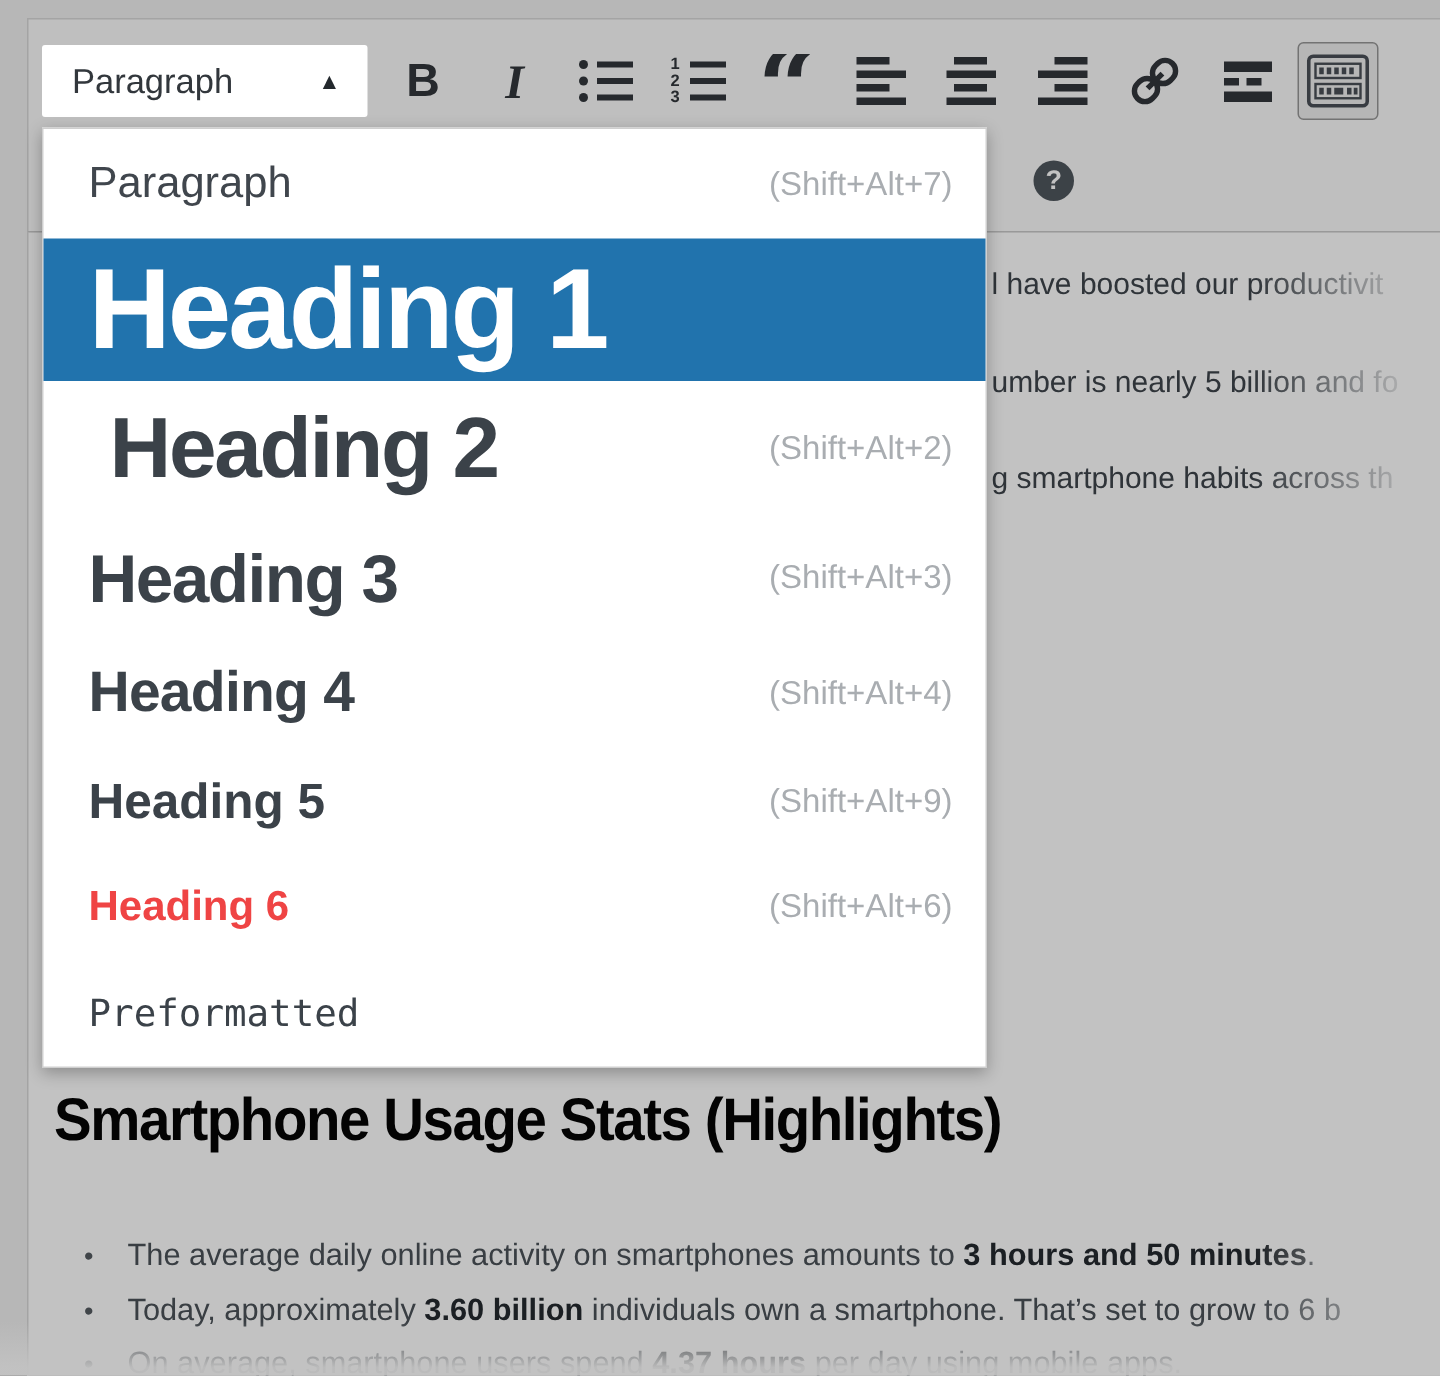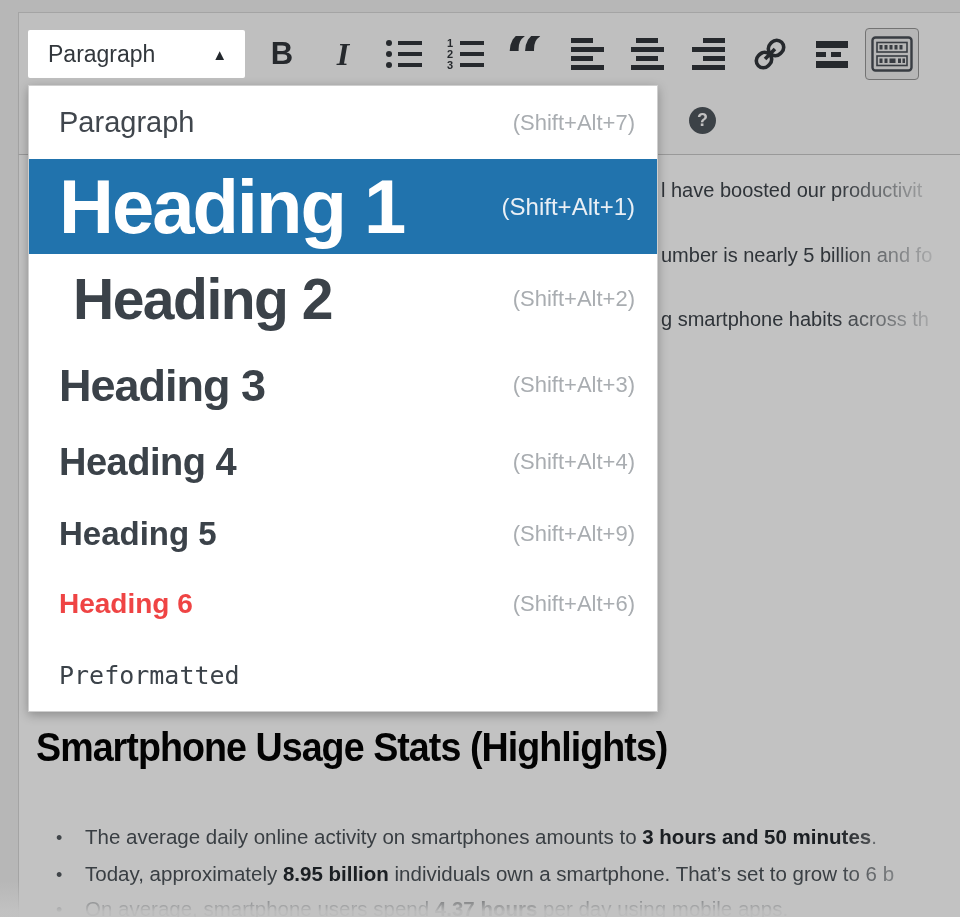--- a/index.html
+++ b/index.html
@@ -234,21 +234,21 @@
   <div class="frag" style="top:179px;">l have boosted our productivit</div>
   <div class="frag" style="top:244px;">umber is nearly 5 billion and fo</div>
   <div class="frag" style="top:308px;">g smartphone habits across th</div>
 
   <div class="content-heading">Smartphone Usage Stats (Highlights)</div>
 
   <div class="bullet-row" style="top:825px;">
     <span class="dot">•</span><span>The average daily online activity on smartphones amounts to </span><b>3 hours and 50 minutes</b><span>.</span>
   </div>
   <div class="bullet-row" style="top:862px;">
-    <span class="dot">•</span><span>Today, approximately </span><b>8.95 billion</b><span> individuals own a smartphone. That’s set to grow to 6 b</span>
+    <span class="dot">•</span><span>Today, approximately </span><b>3.60 billion</b><span> individuals own a smartphone. That’s set to grow to 6 b</span>
   </div>
   <div class="bullet-row" style="top:897px;">
     <span class="dot">•</span><span>On average, smartphone users spend </span><b>4.37 hours</b><span> per day using mobile apps.</span>
   </div>
 
   <div class="dim-overlay"></div>
   <div class="fade-right"></div>
   <div class="fade-bottom"></div>
 
   <button class="format-select">
@@ -256,21 +256,20 @@
     <span class="caret-up">▲</span>
   </button>
 
   <div class="dropdown">
     <div class="dd-item it-p">
       <span class="l-p">Paragraph</span>
       <span class="dd-shortcut">(Shift+Alt+7)</span>
     </div>
     <div class="dd-item it-h1">
       <span class="l-h1">Heading 1</span>
-      <span class="dd-shortcut">(Shift+Alt+1)</span>
     </div>
     <div class="dd-item it-h2">
       <span class="l-h2">Heading 2</span>
       <span class="dd-shortcut">(Shift+Alt+2)</span>
     </div>
     <div class="dd-item it-h3">
       <span class="l-h3">Heading 3</span>
       <span class="dd-shortcut">(Shift+Alt+3)</span>
     </div>
     <div class="dd-item it-h4">

